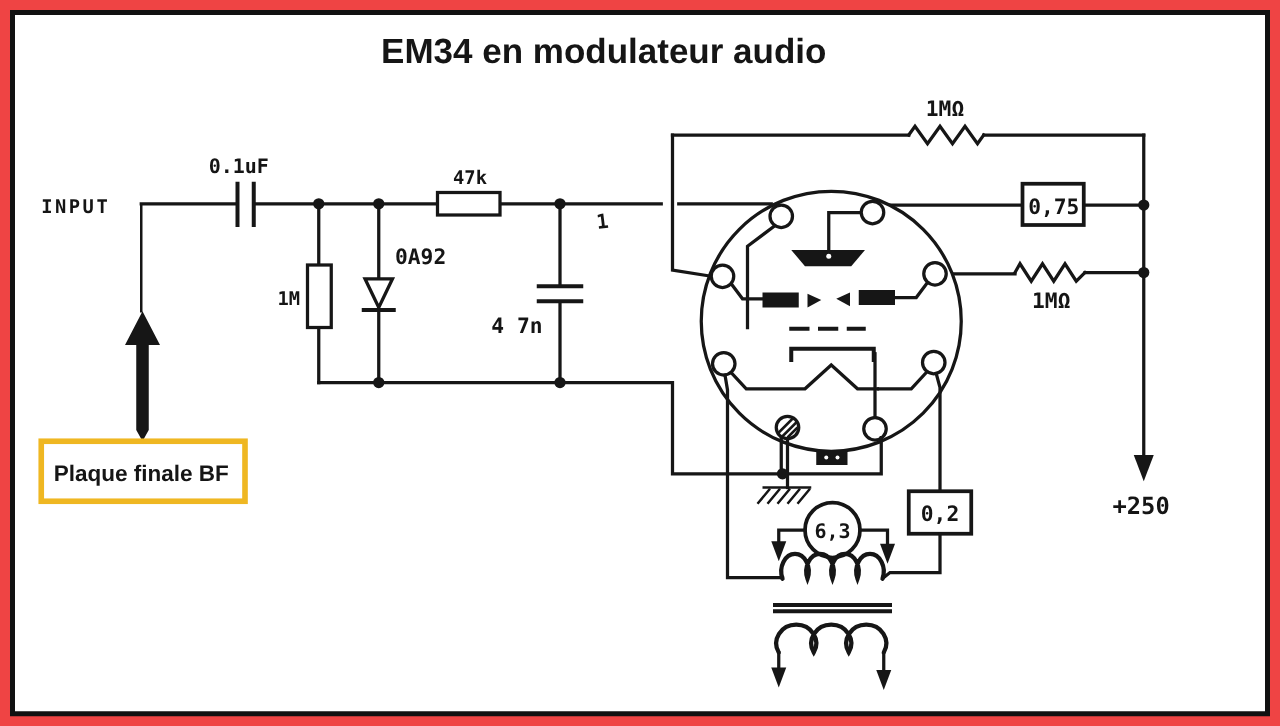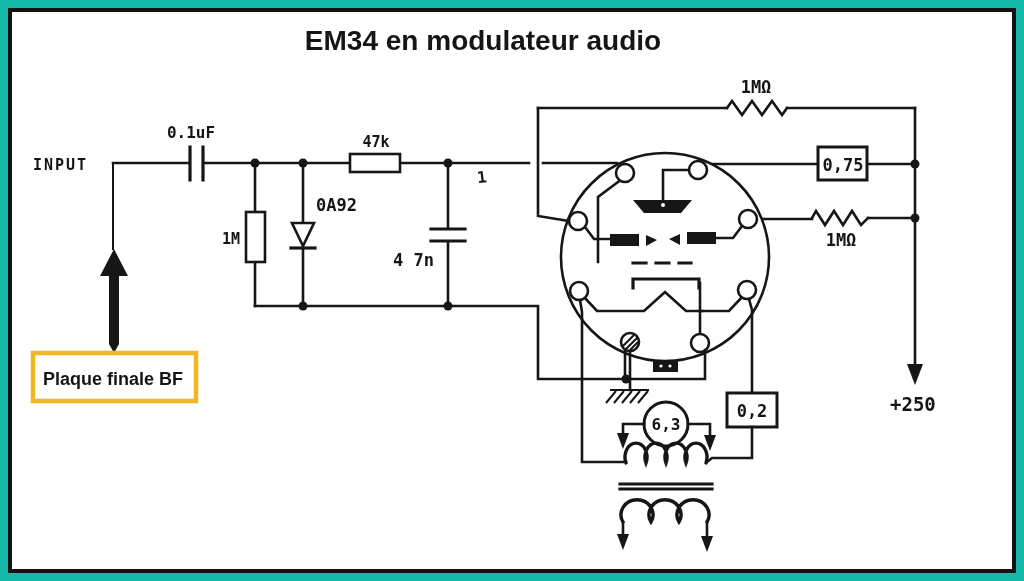--- a/index.html
+++ b/index.html
@@ -1,16 +1,16 @@
 <!DOCTYPE html>
 <html><head>
 <meta charset="utf-8">
 <style>
   html,body{margin:0;padding:0;background:#ffffff;}
-  #stage{position:relative;width:1024px;height:581px;background:#14b8a6;overflow:hidden;
+  #stage{position:relative;width:1024px;height:581px;background:#ef4444;overflow:hidden;
          font-family:"Liberation Sans", sans-serif;}
   svg{display:block;}
   .wire{stroke:#161616;stroke-width:2.6;fill:none;stroke-linecap:square;}
   .thin{stroke:#161616;stroke-width:2;fill:none;}
   .bold{stroke:#161616;stroke-width:3.2;fill:none;stroke-linecap:square;}
   .coil{stroke:#161616;stroke-width:3.4;fill:none;stroke-linecap:round;}
   .comp{fill:#ffffff;stroke:#161616;stroke-width:2.6;}
   .comp3{fill:#ffffff;stroke:#161616;stroke-width:3;}
   .ink{fill:#161616;stroke:none;}
   .dot{fill:#161616;stroke:none;}

